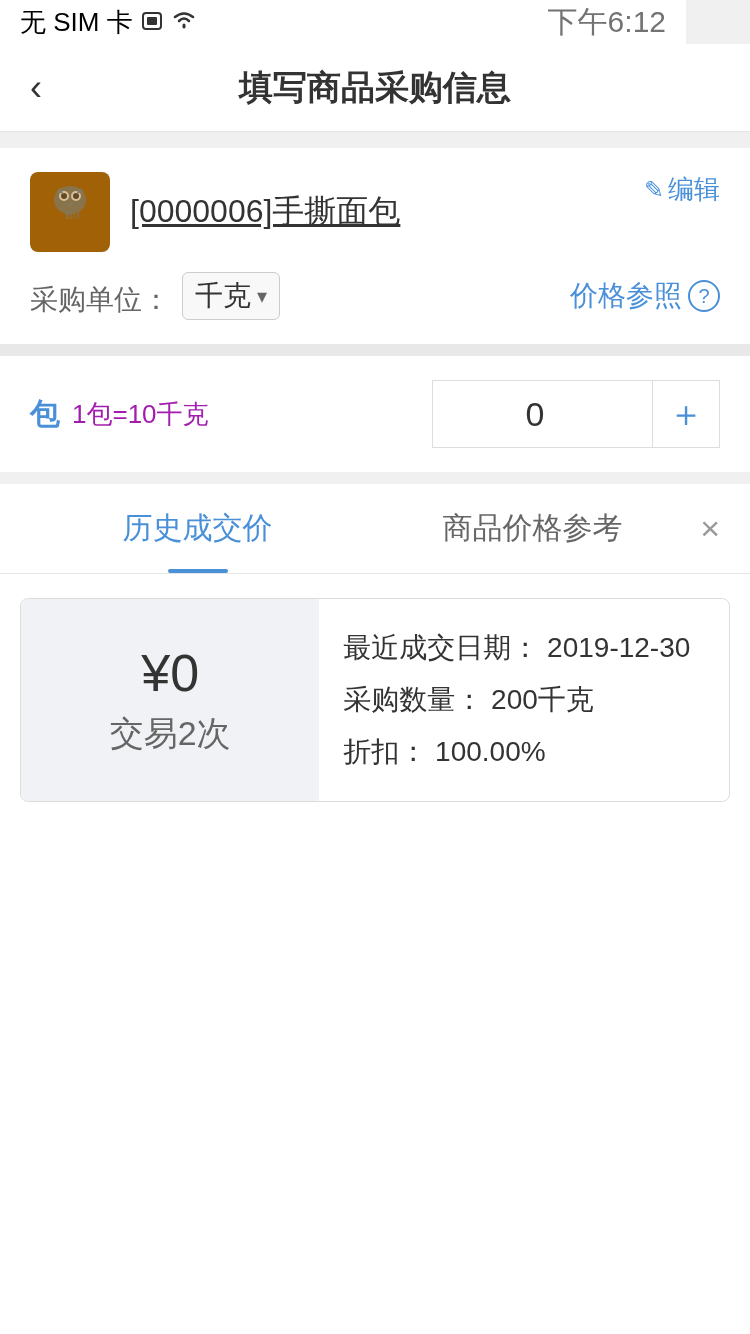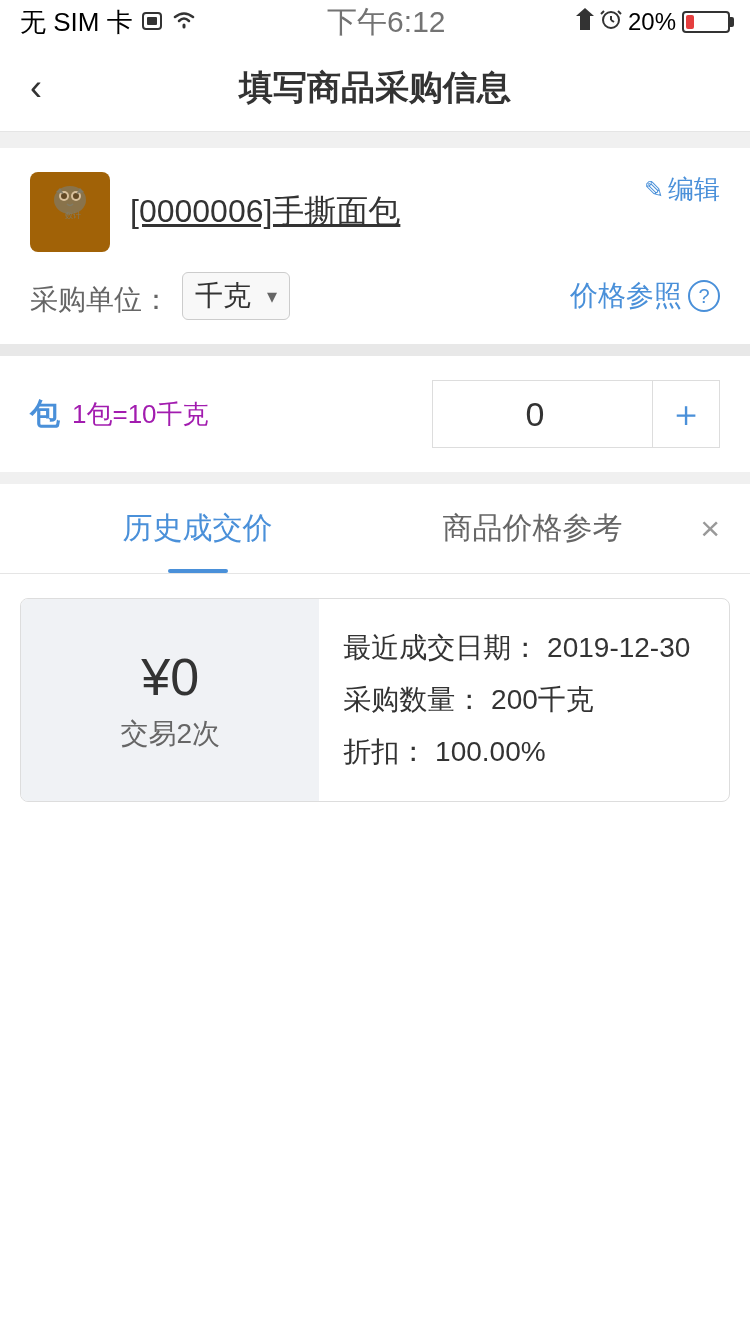--- a/index.html
+++ b/index.html
@@ -7,21 +7,21 @@
     body {
       width: 750px;
       min-height: 1334px;
       font-family: -apple-system, "PingFang SC", "Helvetica Neue", sans-serif;
       background: #f0f0f0;
       overflow-x: hidden;
     }
 
     
     .status-bar {
-      width: 750px;
+      width: 686px;
       height: 44px;
       background: #fff;
       display: flex;
       align-items: center;
       justify-content: space-between;
       padding: 0 20px;
       font-size: 28px;
     }
     .status-left {
       display: flex;
@@ -164,21 +164,21 @@
     }
     .unit-select {
       display: flex;
       align-items: center;
       border: 1px solid #ccc;
       border-radius: 6px;
       padding: 4px 12px;
       font-size: 28px;
       color: #333;
       background: #f8f8f8;
-      gap: 16px;
+      gap: 6px;
     }
     .dropdown-arrow {
       font-size: 20px;
       color: #666;
     }
     .price-ref {
       font-size: 28px;
       color: #4a90d9;
       display: flex;
       align-items: center;
@@ -312,21 +312,21 @@
       align-items: center;
       justify-content: center;
       padding: 30px 20px;
     }
     .history-price {
       font-size: 52px;
       color: #333;
       font-weight: 400;
     }
     .history-trades {
-      font-size: 28px;
+      font-size: 34px;
       color: #666;
       margin-top: 8px;
     }
     .history-right {
       flex: 1.4;
       padding: 30px 24px;
       display: flex;
       flex-direction: column;
       gap: 14px;
     }
@@ -356,40 +356,20 @@
     </span>
     <span>
       <svg width="26" height="20" viewBox="0 0 26 20">
         <path d="M13 14 Q13 14 13 16" stroke="#333" stroke-width="3" stroke-linecap="round"></path>
         <path d="M8 10 Q13 5 18 10" stroke="#333" stroke-width="2.5" fill="none" stroke-linecap="round"></path>
         <path d="M4 6 Q13 -1 22 6" stroke="#333" stroke-width="2.5" fill="none" stroke-linecap="round"></path>
       </svg>
     </span>
   </div>
   <div class="status-center">下午6:12</div>
-  <div class="status-right">
-    <span>
-      <svg width="18" height="22" viewBox="0 0 18 22" fill="#333">
-        <polygon points="9,0 18,8 14,8 14,22 4,22 4,8 0,8"></polygon>
-      </svg>
-    </span>
-    <span>
-      <svg width="22" height="22" viewBox="0 0 22 22" fill="none" stroke="#333" stroke-width="2">
-        <circle cx="11" cy="12" r="8"></circle>
-        <line x1="11" y1="8" x2="11" y2="12"></line>
-        <line x1="11" y1="12" x2="14" y2="14"></line>
-        <line x1="4" y1="3" x2="1" y2="6"></line>
-        <line x1="18" y1="3" x2="21" y2="6"></line>
-      </svg>
-    </span>
-    <span>20%</span>
-    <div class="battery-bar">
-      <div class="battery-fill"></div>
-    </div>
-  </div>
 </div>
 
 <div class="nav-bar">
   <span class="nav-back">‹</span>
   <span class="nav-title">填写商品采购信息</span>
 </div>
 
 <div class="product-card">
   <div class="product-header">
     <div class="product-info">

